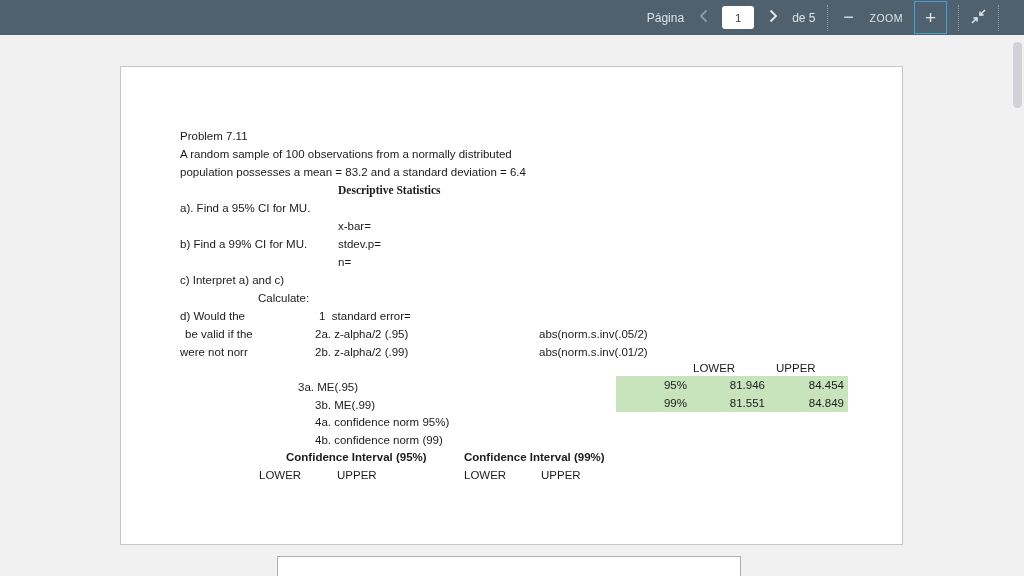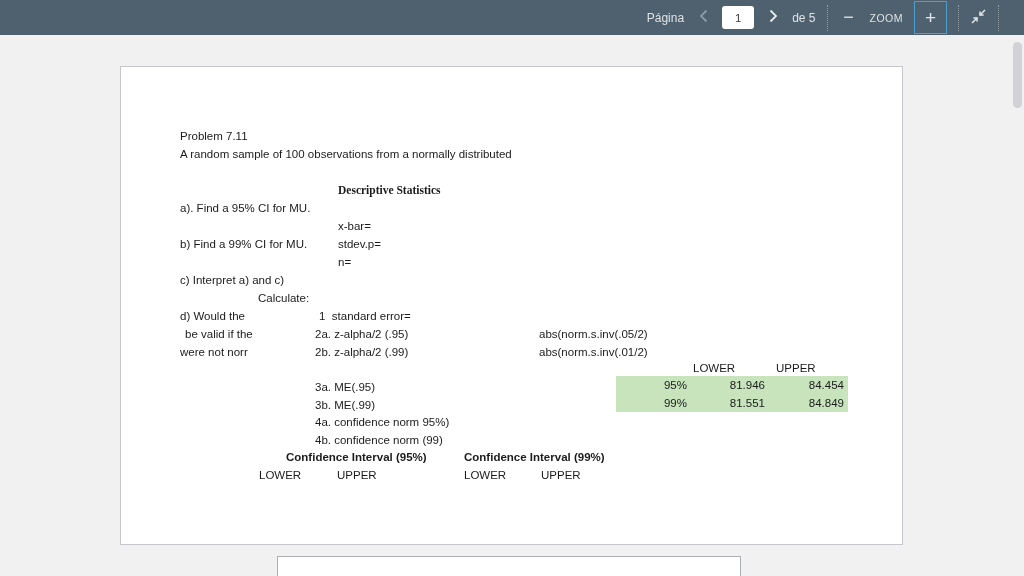--- a/index.html
+++ b/index.html
@@ -104,41 +104,42 @@
   </button>
 
   <span class="sep"></span>
 </header>
 
 <main class="viewer">
 
   <div class="page page1">
     <div class="tl" style="left:59px;  top:62px;">Problem 7.11</div>
     <div class="tl" style="left:59px;  top:80px;">A random sample of 100 observations from a normally distributed</div>
+    <div class="tl" style="left:59px;  top:98px;">population possesses a mean = 83.2 and a standard deviation = 6.4</div>
     <div class="tl b" style="left:217px; top:116px;font-family:Liberation Serif, serif;">Descriptive Statistics</div>
     <div class="tl" style="left:59px;  top:134px;">a). Find a 95% CI for MU.</div>
     <div class="tl" style="left:217px; top:152px;">x-bar=</div>
     <div class="tl" style="left:59px;  top:170px;">b) Find a 99% CI for MU.</div>
     <div class="tl" style="left:217px; top:170px;">stdev.p=</div>
     <div class="tl" style="left:217px; top:188px;">n=</div>
     <div class="tl" style="left:59px;  top:206px;">c) Interpret a) and c)</div>
     <div class="tl" style="left:137px; top:224px;">Calculate:</div>
     <div class="tl" style="left:59px;  top:242px;">d) Would the</div>
     <div class="tl" style="left:198px; top:242px;">1&nbsp;&nbsp;standard error=</div>
     <div class="tl" style="left:64px;  top:260px;">be valid if the</div>
     <div class="tl" style="left:194px; top:260px;">2a. z-alpha/2 (.95)</div>
     <div class="tl" style="left:418px; top:260px;">abs(norm.s.inv(.05/2)</div>
     <div class="tl" style="left:59px;  top:278px;">were not norr</div>
     <div class="tl" style="left:194px; top:278px;">2b. z-alpha/2 (.99)</div>
     <div class="tl" style="left:418px; top:278px;">abs(norm.s.inv(.01/2)</div>
 
     <div class="tl" style="left:572px; top:294px;">LOWER</div>
     <div class="tl" style="left:655px; top:294px;">UPPER</div>
 
-    <div class="tl" style="left:194px; top:313px;text-align:center;">3a. ME(.95)</div>
+    <div class="tl" style="left:177px; top:313px;text-align:center;">3a. ME(.95)</div>
     <div class="tl" style="left:194px; top:331px;">3b. ME(.99)</div>
     <div class="tl" style="left:194px; top:348px;">4a. confidence norm 95%)</div>
     <div class="tl" style="left:194px; top:366px;">4b. confidence norm (99)</div>
 
     <div class="green-table">
       <div class="gt-row" style="background:#c7e4bd;">
         <div class="gt-cell gt-c1">95%</div>
         <div class="gt-cell gt-c2">81.946</div>
         <div class="gt-cell gt-c3">84.454</div>
       </div>

